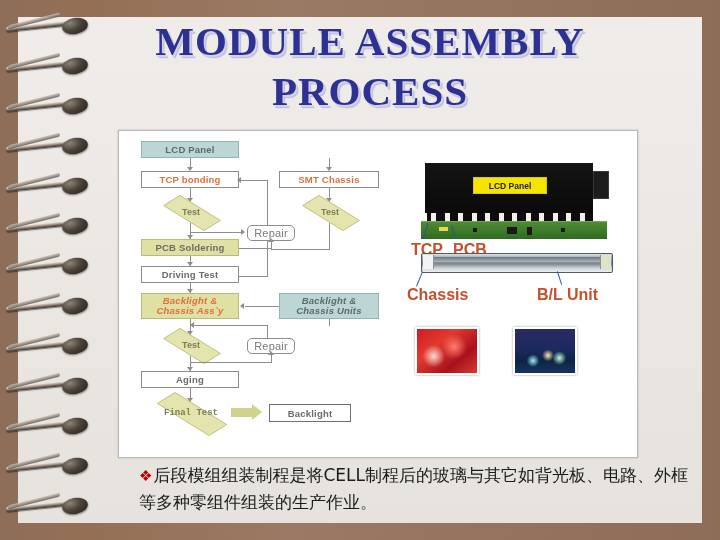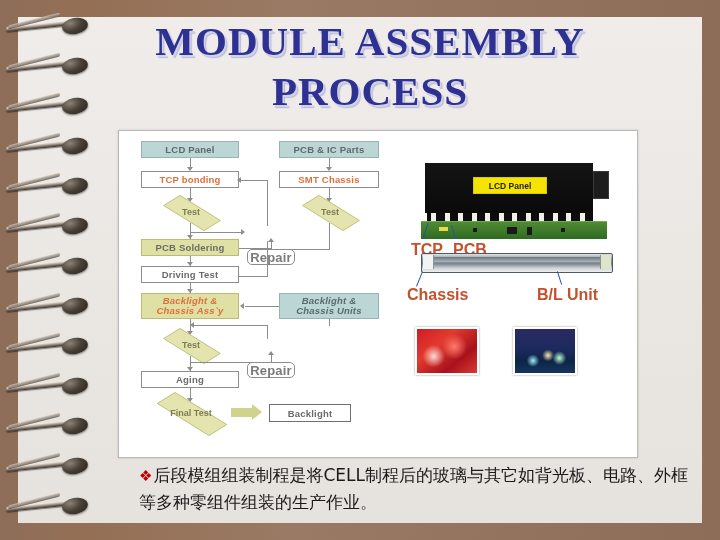--- a/index.html
+++ b/index.html
@@ -65,21 +65,21 @@
     border:1px solid #8d8d8d;background:#ffffff;
     font-size:9.5px;font-weight:bold;
     display:flex;align-items:center;justify-content:center;
     color:#6b6b6b;letter-spacing:.2px;
     white-space:nowrap;
   }
   .box.blue{background:#bcd6d6;border-color:#93b5b5;color:#5b6a6a;}
   .box.olive{background:#dfe0a4;border-color:#b9bb77;}
   .box.orange-text{color:#e0703c;}
   .box.two{line-height:10px;white-space:normal;text-align:right;font-style:italic;}
-  .box.repair{border-radius:5px;color:#7a7a7a;font-weight:bold;font-size:13px;margin-top:24px;}
+  .box.repair{border-radius:5px;color:#7a7a7a;font-weight:normal;font-size:11px;}
   .diamond{
     position:absolute;font-size:9px;font-weight:bold;color:#7d7d55;
     display:flex;align-items:center;justify-content:center;
   }
   .diamond .dshape{
     position:absolute;left:0;top:0;width:100%;height:100%;
     background:#e3e4ae;border:1px solid #bfc183;
     transform:scaleY(.62) rotate(45deg);transform-origin:center;
   }
   .diamond .dtxt{position:relative;z-index:2;}
@@ -285,30 +285,29 @@
         <span class="dshape"></span>
           <span class="dtxt">Test</span>
       </div>
       <div class="ln v" style="left:71px;top:225px;height:15px;"></div>
       <div class="arw down" style="left:68px;top:236px;"></div>
 
       <div class="box" style="left:22px;top:240px;width:98px;height:17px;">Aging</div>
       <div class="ln v" style="left:71px;top:257px;height:14px;"></div>
       <div class="arw down" style="left:68px;top:267px;"></div>
 
-      <div class="diamond" style="left:36px;top:270px;width:72px;height:24px;">
+      <div class="diamond" style="left:36px;top:270px;width:72px;height:24px;font-family:Liberation Mono, monospace;">
         <span class="dshape"></span>
           <span class="dtxt">Final Test</span>
       </div>
 
       <div class="bigarrow" style="left:112px;top:277px;width:22px;"></div>
 
       <div class="box" style="left:150px;top:273px;width:82px;height:18px;border-color:#6f6f6f;">Backlight</div>
 
-      <div class="box blue" style="left:160px;top:10px;width:100px;height:17px;">PCB &amp; IC Parts</div>
       <div class="ln v" style="left:210px;top:27px;height:12px;"></div>
       <div class="arw down" style="left:207px;top:36px;"></div>
 
       <div class="box orange-text" style="left:160px;top:40px;width:100px;height:17px;">SMT Chassis</div>
       <div class="ln v" style="left:210px;top:57px;height:14px;"></div>
       <div class="arw down" style="left:207px;top:67px;"></div>
 
       <div class="diamond" style="left:183px;top:70px;width:56px;height:22px;">
         <span class="dshape"></span>
           <span class="dtxt">Test</span>

